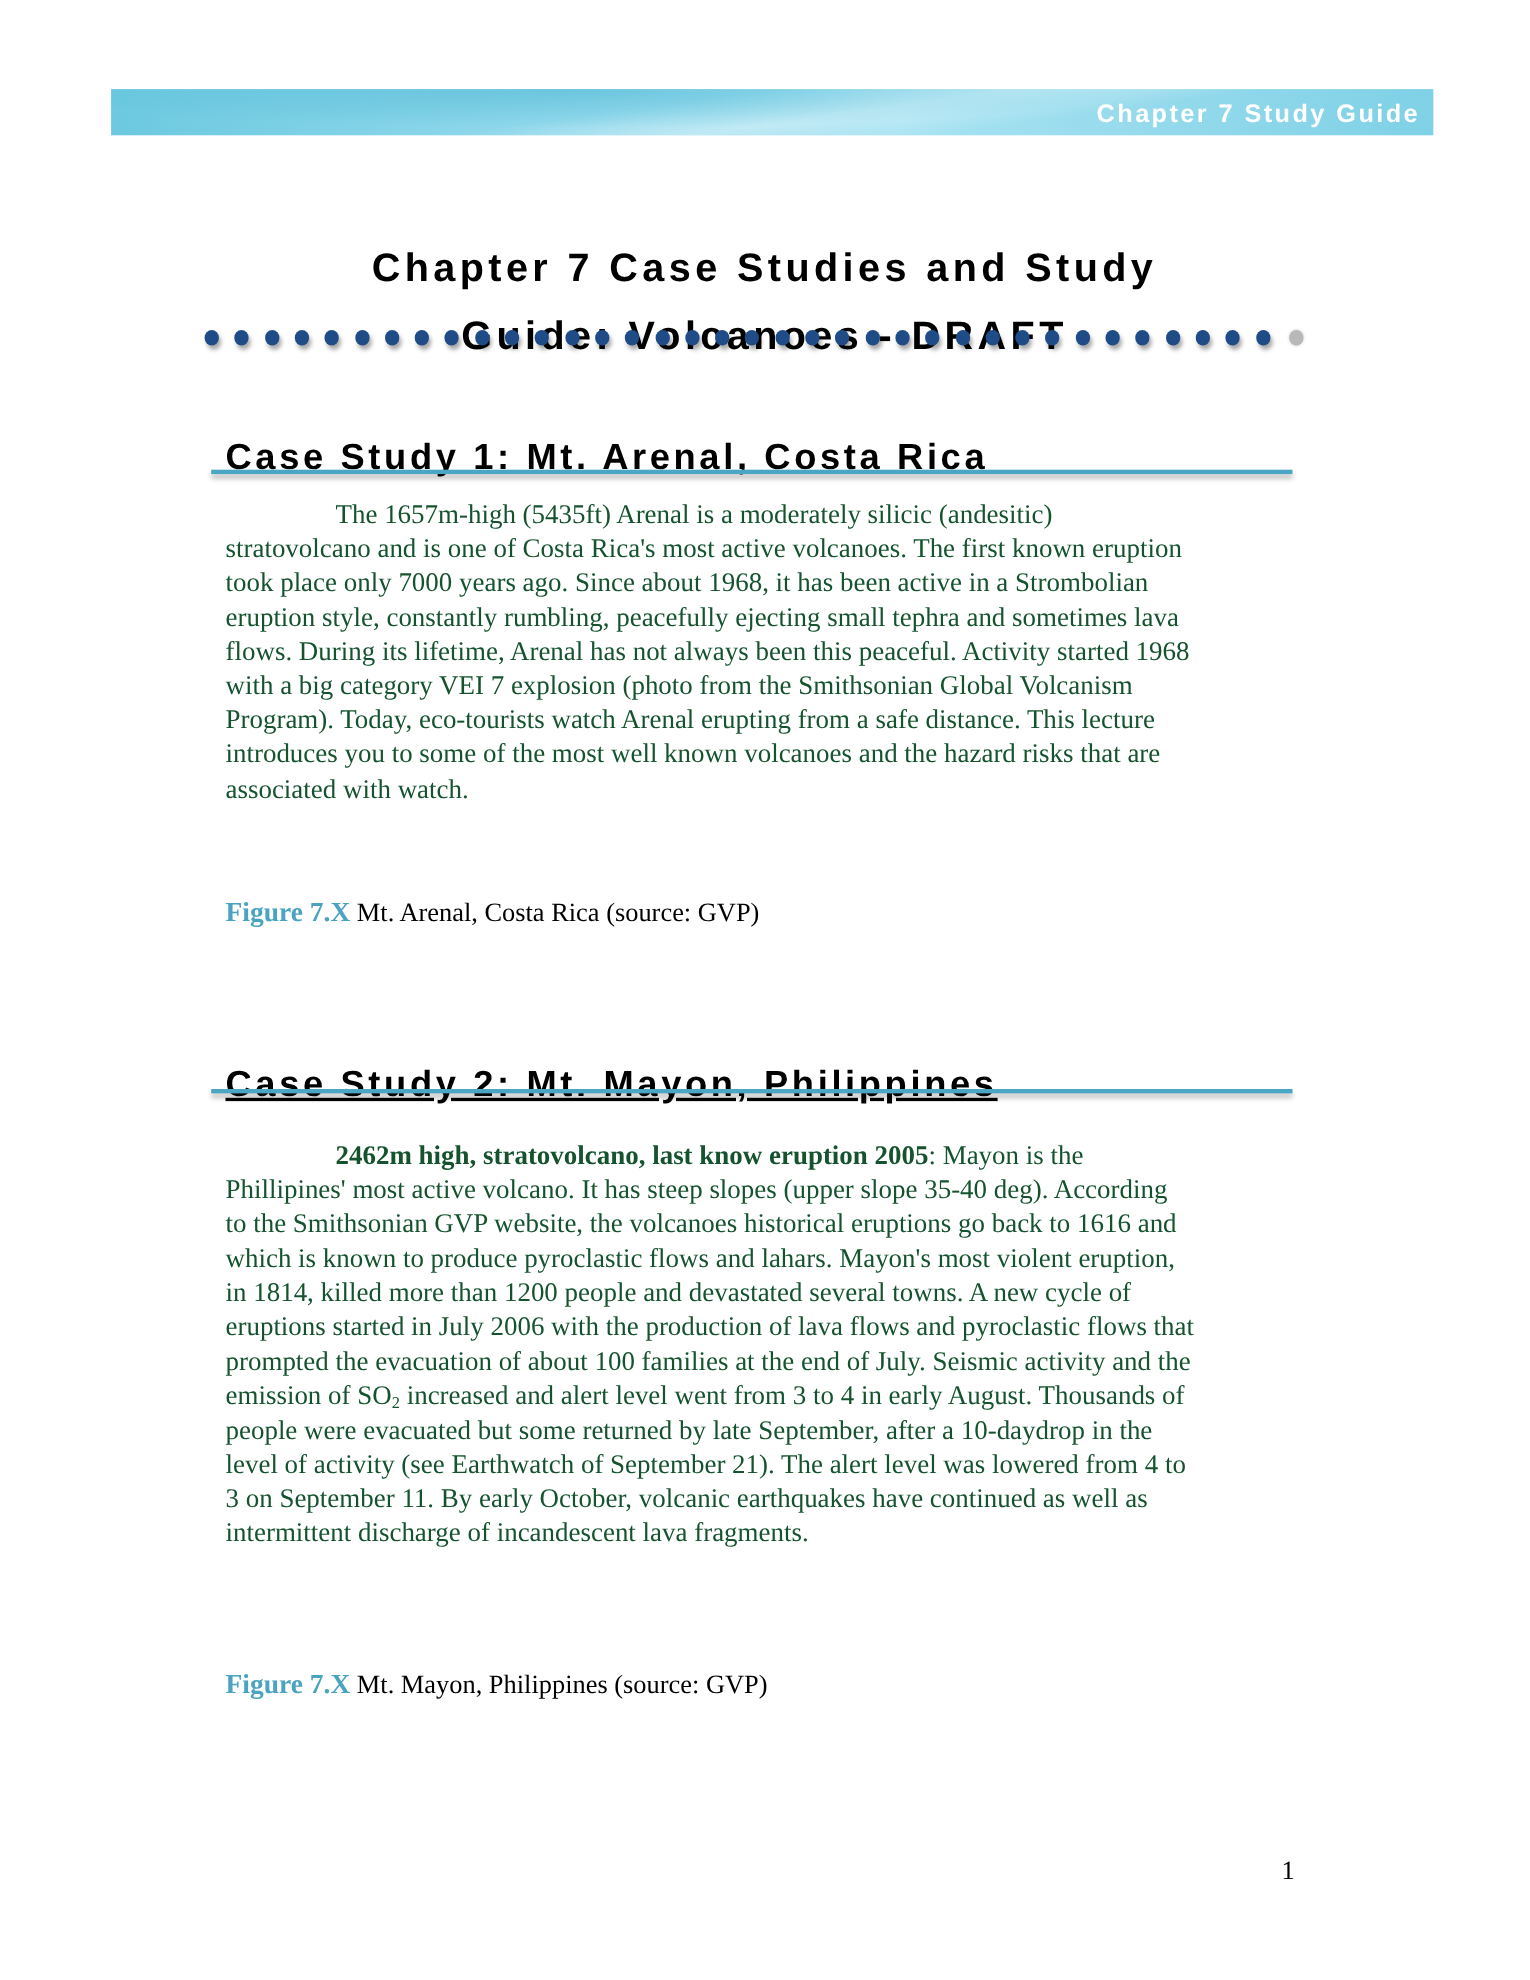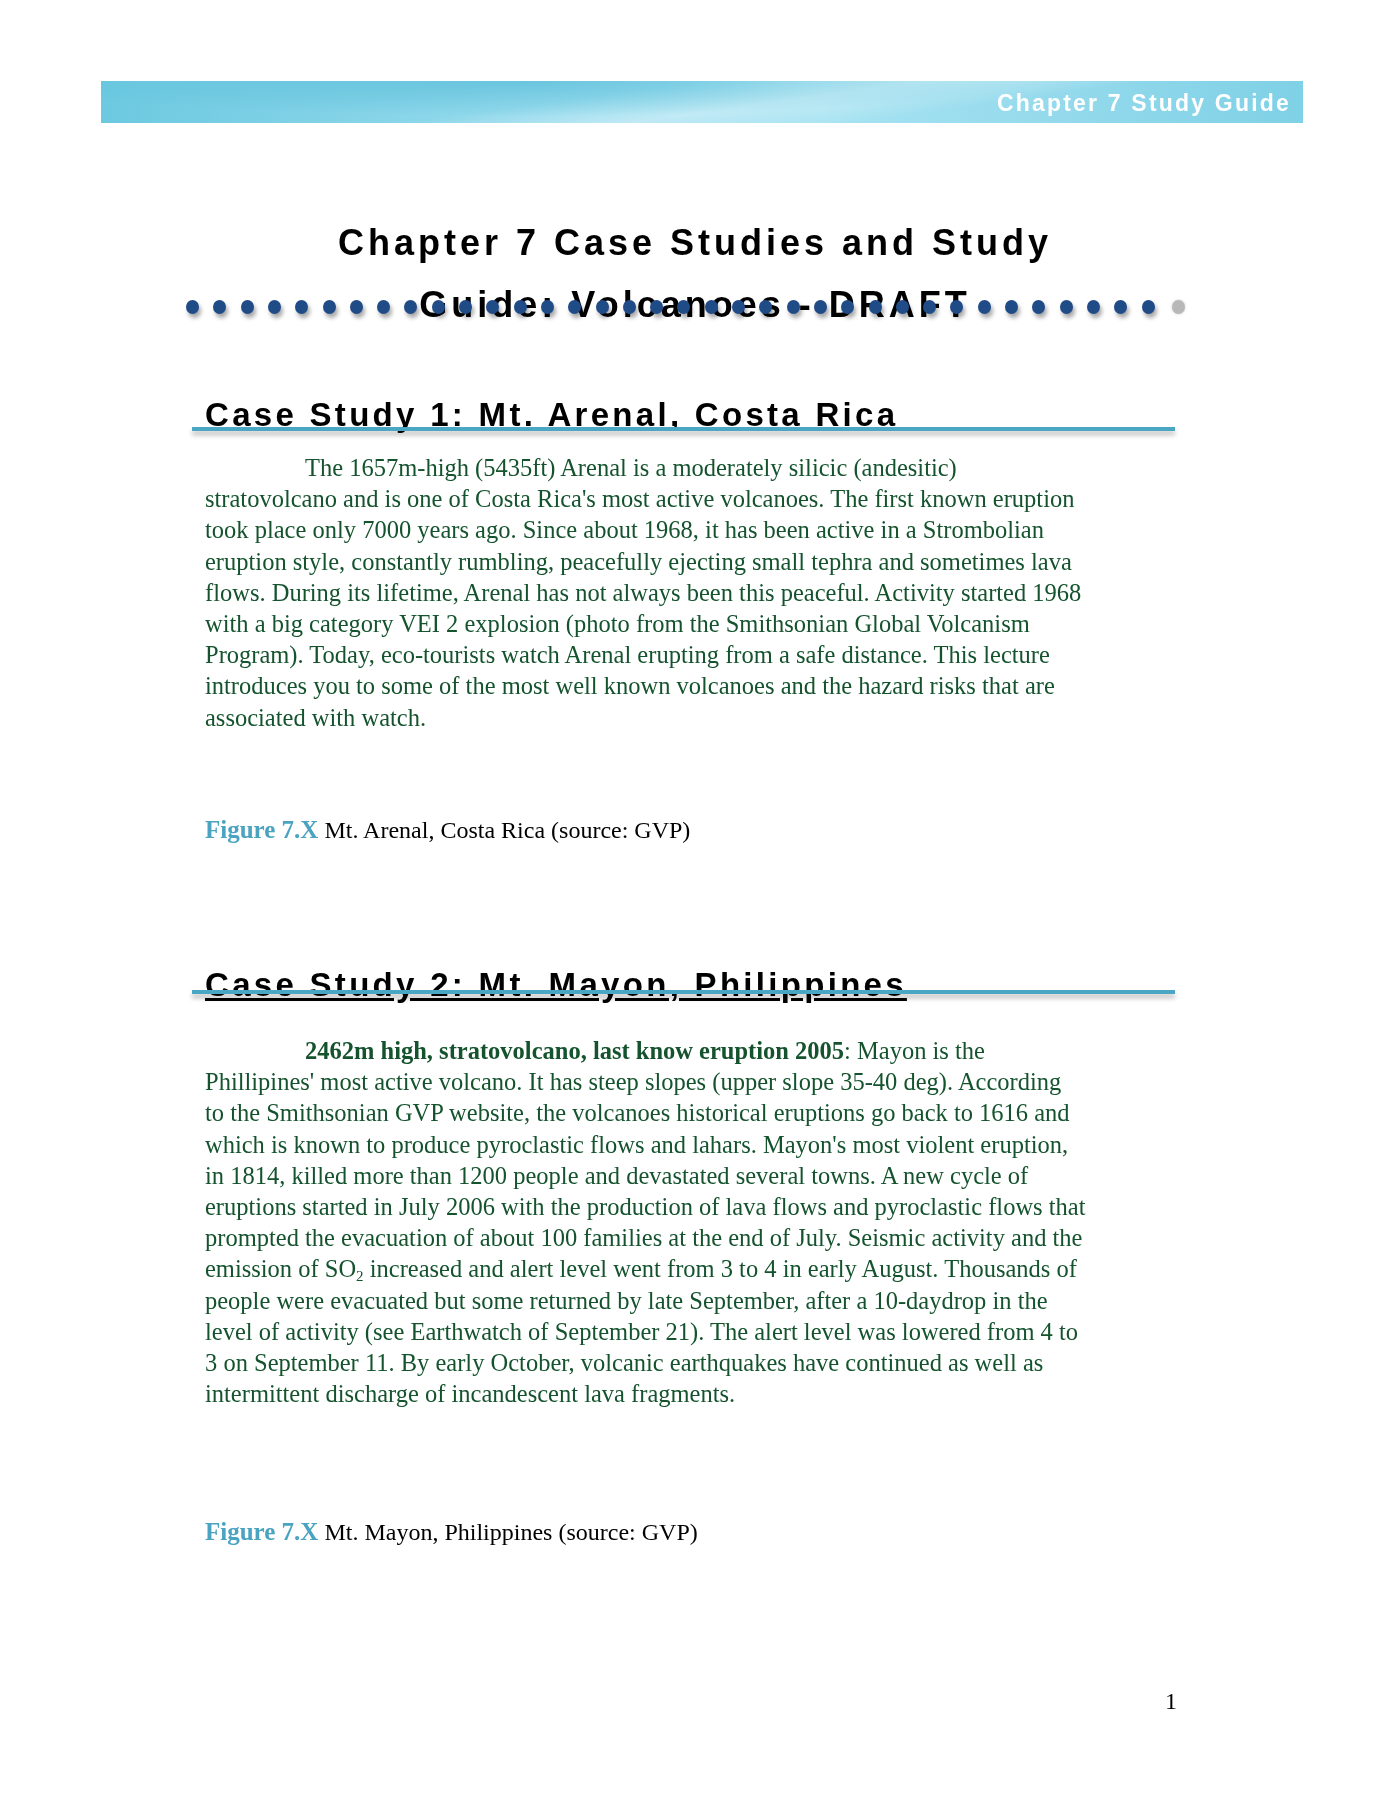--- a/index.html
+++ b/index.html
@@ -107,21 +107,21 @@
 
 <div class="heading" style="top:368px;margin-top:28px;">Case Study 1: Mt. Arenal, Costa Rica</div>
 <div class="rule" style="top:427px;"></div>
 
 <div class="para" style="top:452px;">
   <span class="line indent">The 1657m-high (5435ft) Arenal is a moderately silicic (andesitic)</span>
   <span class="line">stratovolcano and is one of Costa Rica's most active volcanoes. The first known eruption</span>
   <span class="line">took place only 7000 years ago. Since about 1968, it has been active in a Strombolian</span>
   <span class="line">eruption style, constantly rumbling, peacefully ejecting small tephra and sometimes lava</span>
   <span class="line">flows. During its lifetime, Arenal has not always been this peaceful. Activity started 1968</span>
-  <span class="line">with a big category VEI 2 explosion (photo from the Smithsonian Global Volcanism</span>
+  <span class="line">with a big category VEI 7 explosion (photo from the Smithsonian Global Volcanism</span>
   <span class="line">Program). Today, eco-tourists watch Arenal erupting from a safe distance.  This lecture</span>
   <span class="line">introduces you to some of the most well known volcanoes and the hazard risks that are</span>
   <span class="line">associated with watch.</span>
 </div>
 
 <div class="caption" style="top:816px;">
   <span class="fig">Figure 7.X</span><span> Mt. Arenal, Costa Rica (source: GVP)</span>
 </div>
 
 <div class="heading" style="top:966px;text-decoration:underline;">Case Study 2: Mt. Mayon, Philippines</div>

